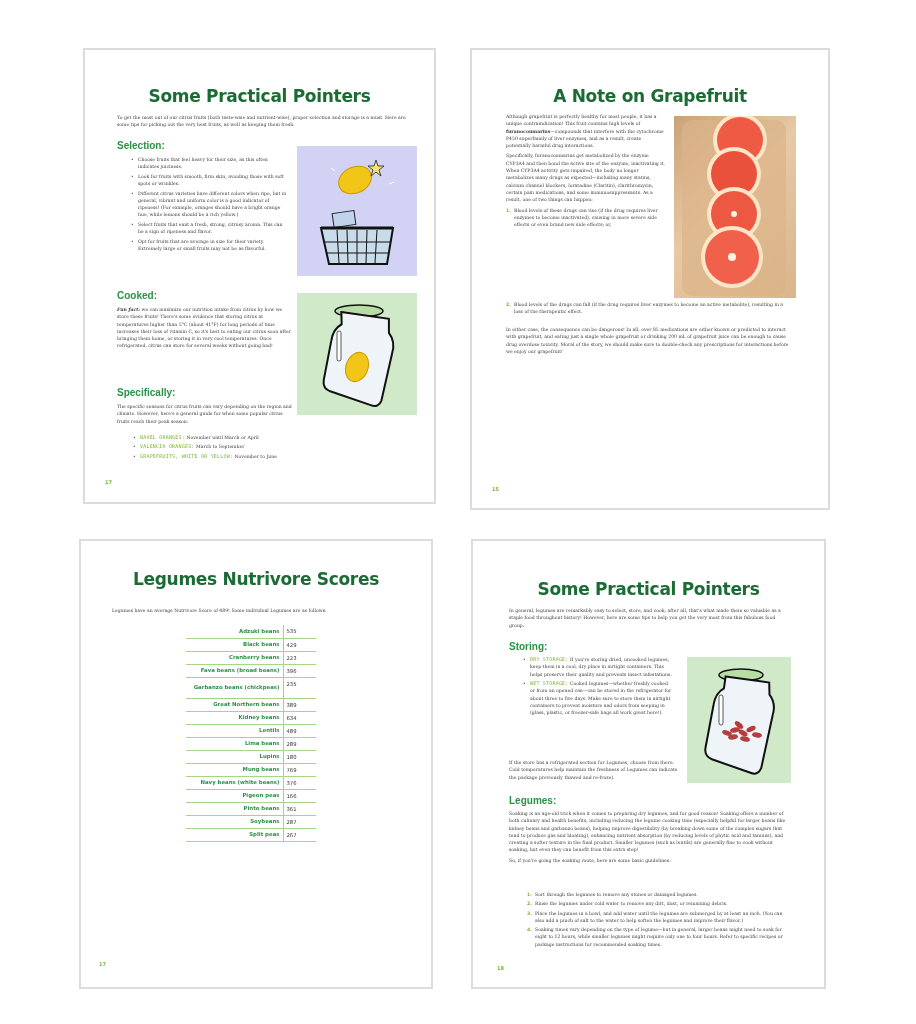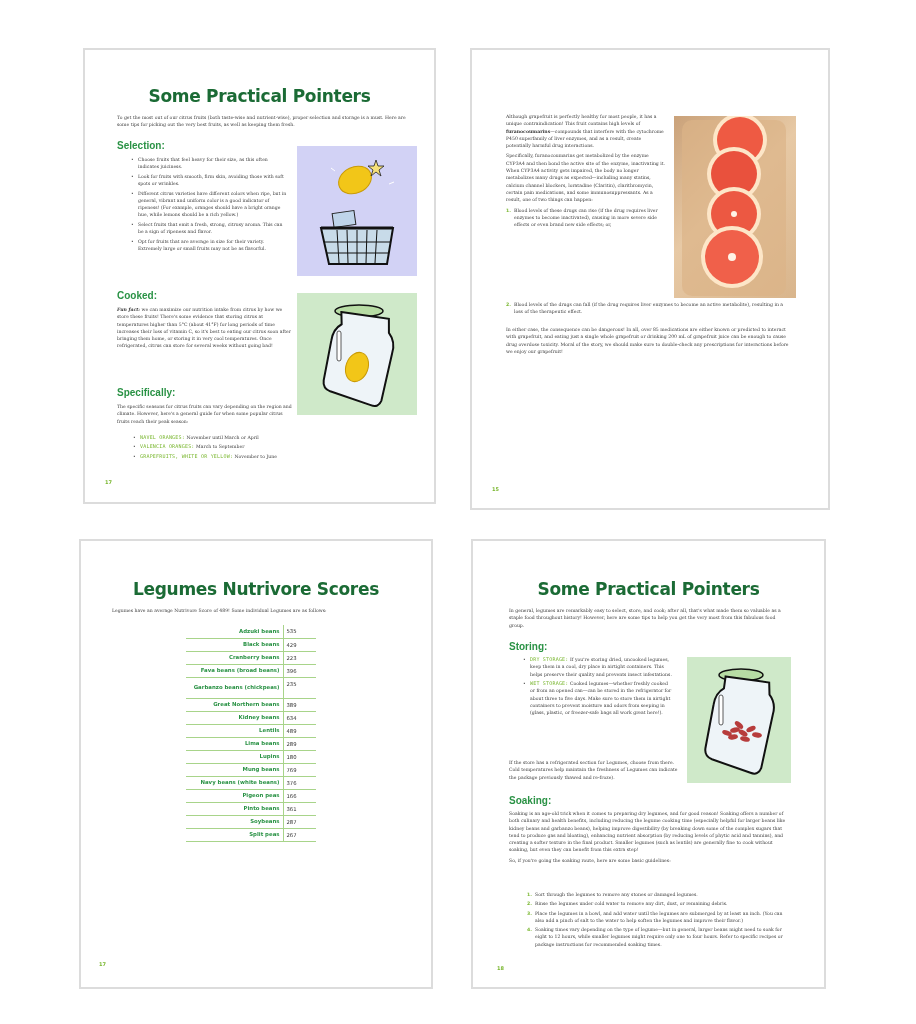--- a/index.html
+++ b/index.html
@@ -111,20 +111,21 @@
   <ul class="bul body" style="left:48px; top:384px; width:240px;">
     <li><span class="kw">NAVEL ORANGES:</span> <span>November until March or April</span></li>
     <li><span class="kw">VALENCIA ORANGES:</span> <span>March to September</span></li>
     <li><span class="kw">GRAPEFRUITS, WHITE OR YELLOW:</span> <span>November to June</span></li>
   </ul>
 
   <div class="pnum" style="left:20px; top:429px;">17</div>
 </div>
 
 <div class="page" id="p2">
+  <div class="title" style="top:36px;">A Note on Grapefruit</div>
   <div class="body" style="left:34px; top:63px; width:160px;">
     <p><span>Although grapefruit is perfectly healthy for most people, it has a unique contraindication! This fruit contains high levels of </span><b>furanocoumarins</b><span>—compounds that interfere with the cytochrome P450 superfamily of liver enzymes, and as a result, create potentially harmful drug interactions.</span></p>
     <p>Specifically, furanocoumarins get metabolized by the enzyme CYP3A4 and then bond the active site of the enzyme, inactivating it. When CYP3A4 activity gets impaired, the body no longer metabolizes many drugs as expected—including many statins, calcium channel blockers, loratadine (Claritin), clarithromycin, certain pain medications, and some immunosuppressants. As a result, one of two things can happen:</p>
     <ol class="num">
       <li><span class="n">1.</span><span>Blood levels of these drugs can rise (if the drug requires liver enzymes to become inactivated), causing in more severe side effects or even brand new side effects; or,</span></li>
     </ol>
   </div>
   <ol class="num body" style="left:34px; top:251px; width:280px;">
     <li><span class="n">2.</span><span>Blood levels of the drugs can fall (if the drug requires liver enzymes to become an active metabolite), resulting in a loss of the therapeutic effect.</span></li>
   </ol>
@@ -145,21 +146,21 @@
         <circle cx="58" cy="141" r="4" fill="#fff3e6"></circle>
         <circle cx="60" cy="98" r="3" fill="#fff3e6"></circle>
       </g>
     </svg>
   </div>
 
   <div class="pnum" style="left:20px; top:436px;">15</div>
 </div>
 
 <div class="page" id="p3">
-  <div class="title" style="top:38px;">Legumes Nutrivore Scores</div>
+  <div class="title" style="top:28px;">Legumes Nutrivore Scores</div>
   <div class="body" style="left:31px; top:66px; width:300px;">Legumes have an average Nutrivore Score of 489!  Some individual Legumes are as follows:</div>
 
   <table class="ntable">
     <tbody>
       <tr>
           <td class="name">Adzuki beans</td>
           <td class="val">535</td>
         </tr>
       <tr>
           <td class="name">Black beans</td>
@@ -249,21 +250,21 @@
         <ellipse cx="56" cy="76" rx="5" ry="2.5" transform="rotate(30 56 76)"></ellipse>
         <ellipse cx="64" cy="72" rx="5" ry="2.5" transform="rotate(-25 64 72)"></ellipse>
         <ellipse cx="70" cy="78" rx="5" ry="2.5" transform="rotate(10 70 78)"></ellipse>
         <ellipse cx="46" cy="80" rx="5" ry="2.5" transform="rotate(-10 46 80)"></ellipse>
         <ellipse cx="58" cy="82" rx="5" ry="2.5" transform="rotate(15 58 82)"></ellipse>
         <ellipse cx="52" cy="68" rx="5" ry="2.5" transform="rotate(40 52 68)"></ellipse>
       </g>
     </svg>
   </div>
 
-  <div class="h2" style="left:36px; top:254px;">Soaking:</div>
+  <div class="h2" style="left:36px; top:254px;">Legumes:</div>
   <div class="body" style="left:36px; top:269px; width:282px;">
     <p>Soaking is an age-old trick when it comes to preparing dry legumes, and for good reason! Soaking offers a number of both culinary and health benefits, including reducing the legume cooking time (especially helpful for larger beans like kidney beans and garbanzo beans), helping improve digestibility (by breaking down some of the complex sugars that tend to produce gas and bloating), enhancing nutrient absorption (by reducing levels of phytic acid and tannins), and creating a softer texture in the final product. Smaller legumes (such as lentils) are generally fine to cook without soaking, but even they can benefit from this extra step!</p>
     <p>So, if you're going the soaking route, here are some basic guidelines:</p>
   </div>
   <ol class="num body" style="left:54px; top:350px; width:262px;">
     <li><span class="n">1.</span><span>Sort through the legumes to remove any stones or damaged legumes.</span></li>
     <li><span class="n">2.</span><span>Rinse the legumes under cold water to remove any dirt, dust, or remaining debris.</span></li>
     <li><span class="n">3.</span><span>Place the legumes in a bowl, and add water until the legumes are submerged by at least an inch. (You can also add a pinch of salt to the water to help soften the legumes and improve their flavor.)</span></li>
     <li><span class="n">4.</span><span>Soaking times vary depending on the type of legume—but in general, larger beans might need to soak for eight to 12 hours, while smaller legumes might require only one to four hours. Refer to specific recipes or package instructions for recommended soaking times.</span></li>
   </ol>

